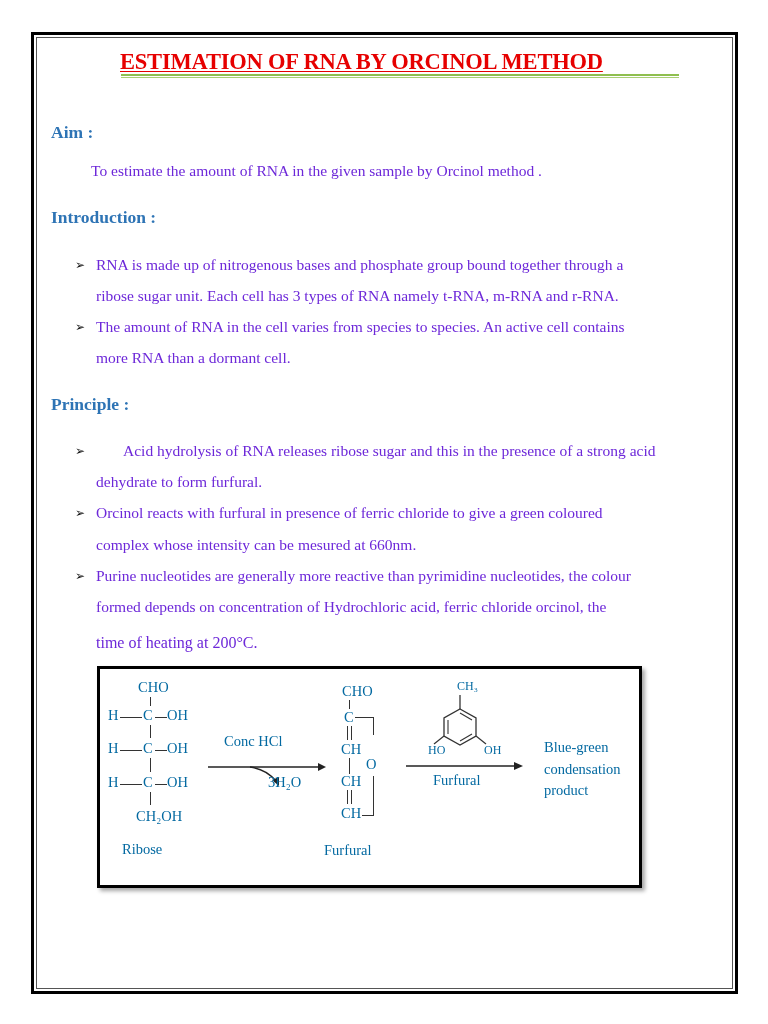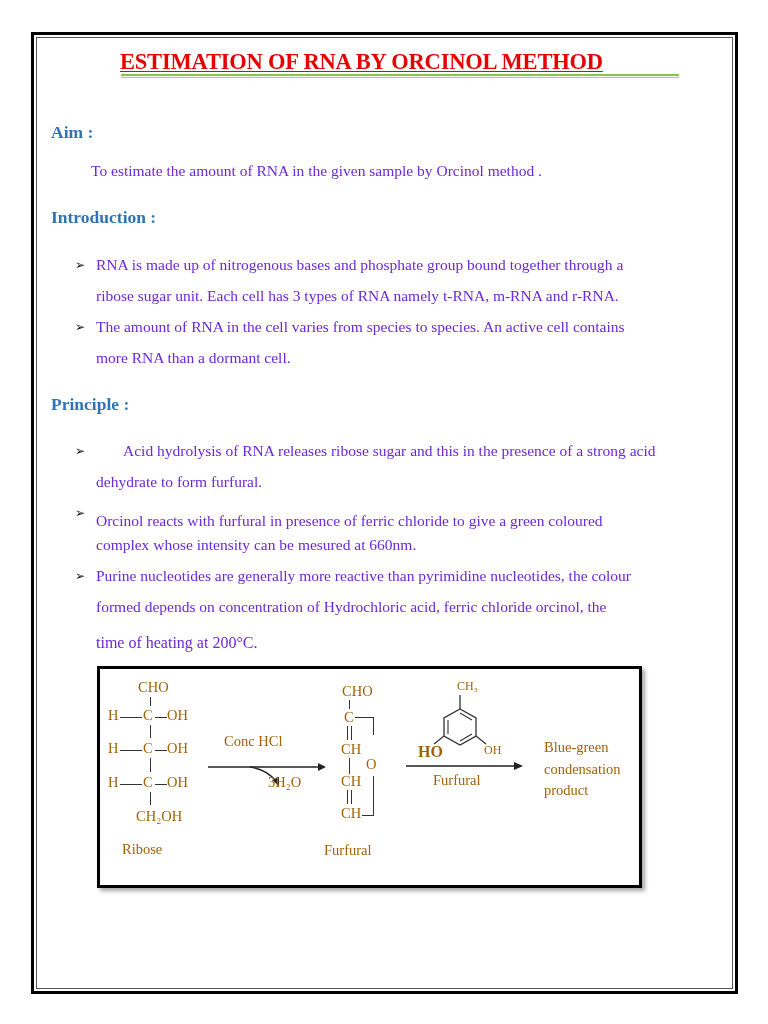--- a/index.html
+++ b/index.html
@@ -39,21 +39,21 @@
       white-space: nowrap;
     }
     .bullet {
       position: absolute; left: 75px; font-size: 12px; color: #111;
     }
     .diagram {
       position: absolute; left: 97px; top: 666px; width: 545px; height: 222px;
       border: 3px solid #000; background: #fff;
       box-shadow: 3px 3px 4px rgba(0,0,0,0.35);
     }
-    .chem { position: absolute; font-family: "Liberation Serif", serif; font-size: 14.5px; color: #a16207; white-space: nowrap; text-align: right; }
+    .chem { position: absolute; font-family: "Liberation Serif", serif; font-size: 14.5px; color: #0369a1; white-space: nowrap; text-align: right; }
     .chem-small { font-size: 13.5px; }
     .bond-v { position: absolute; width: 1.3px; background: #333; }
     .bond-h { position: absolute; height: 1.3px; background: #333; }
     svg { position: absolute; overflow: visible; }
   </style>
 </head>
 <body>
 
 <div class="page-border-outer"></div>
 <div class="page-border-inner"></div>
@@ -77,21 +77,21 @@
 <div class="para" style="left:96px; top:318px;">The amount of RNA in the cell varies from species to species. An active cell contains</div>
 <div class="para" style="left:96px; top:349px;text-align:right;">more RNA than a dormant cell.</div>
 
 <div class="heading" style="top:394px;">Principle :</div>
 
 <span class="bullet" style="top:444px;">➢</span>
 <div class="para" style="left:96px; top:442px;margin-left:27px;">Acid hydrolysis of  RNA releases ribose sugar and this in the presence of a strong acid</div>
 <div class="para" style="left:96px; top:473px;">dehydrate to form furfural.</div>
 
 <span class="bullet" style="top:506px;">➢</span>
-<div class="para" style="left:96px; top:504px;margin-top:8px;">Orcinol reacts with furfural in presence of ferric chloride to give a green coloured</div>
+<div class="para" style="left:96px; top:504px;">Orcinol reacts with furfural in presence of ferric chloride to give a green coloured</div>
 <div class="para" style="left:96px; top:536px;">complex whose intensity can be mesured at 660nm.</div>
 
 <span class="bullet" style="top:569px;">➢</span>
 <div class="para" style="left:96px; top:567px;">Purine nucleotides are generally more reactive than pyrimidine nucleotides, the colour</div>
 <div class="para" style="left:96px; top:598px;">formed depends on concentration of  Hydrochloric acid, ferric chloride orcinol, the</div>
 <div class="para" style="left:96px; top:634px; font-size:16px;">time of heating at 200°C.</div>
 
 <div class="diagram">
 
   <div class="chem" style="left:38px; top:10px;">CHO</div>
@@ -151,21 +151,21 @@
   <svg style="left:320px; top:20px;" width="80" height="70">
     <line x1="40" y1="6" x2="40" y2="20" stroke="#333" stroke-width="1.3"></line>
     <polygon points="40,20 56,29 56,47 40,56 24,47 24,29" fill="none" stroke="#333" stroke-width="1.3"></polygon>
     <line x1="28" y1="31" x2="28" y2="45" stroke="#333" stroke-width="1.1"></line>
     <line x1="52" y1="31" x2="40" y2="24" stroke="#333" stroke-width="1.1"></line>
     <line x1="40" y1="52" x2="52" y2="45" stroke="#333" stroke-width="1.1"></line>
     <line x1="24" y1="47" x2="14" y2="55" stroke="#333" stroke-width="1.3"></line>
     <line x1="56" y1="47" x2="66" y2="55" stroke="#333" stroke-width="1.3"></line>
   </svg>
   <div class="chem chem-small" style="left:357px; top:10px; font-size:12px;">CH₃</div>
-  <div class="chem chem-small" style="left:318px; top:74px; font-size:16px;font-weight:bold;">HO</div>
+  <div class="chem chem-small" style="left:328px; top:74px; font-size:12px;">HO</div>
   <div class="chem chem-small" style="left:384px; top:74px; font-size:12px;">OH</div>
   <svg style="left:306px; top:92px;" width="120" height="10">
     <line x1="0" y1="5" x2="108" y2="5" stroke="#222" stroke-width="1.6"></line>
     <polygon points="108,1 117,5 108,9" fill="#222"></polygon>
   </svg>
   <div class="chem" style="left:333px; top:103px;">Furfural</div>
 
   <div class="chem" style="left:444px; top:70px;">Blue-green</div>
   <div class="chem" style="left:444px; top:92px;">condensation</div>
   <div class="chem" style="left:444px; top:113px;">product</div>

